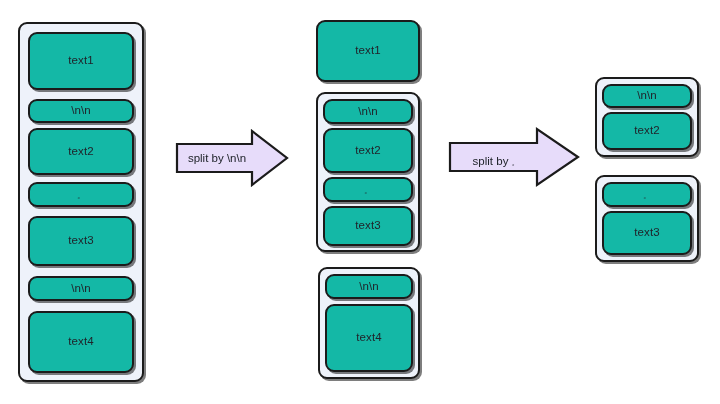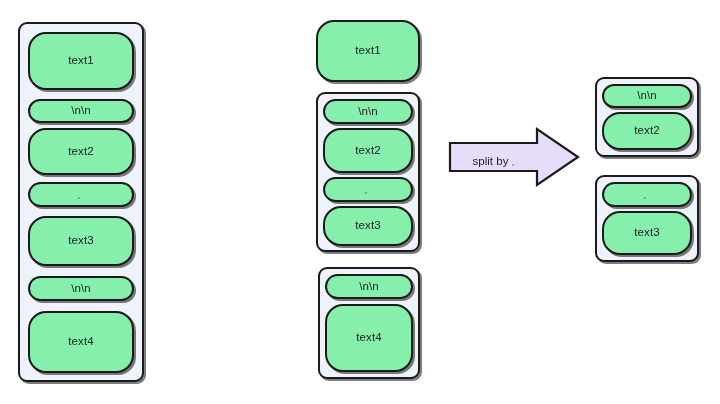--- a/index.html
+++ b/index.html
@@ -28,23 +28,23 @@
     position: absolute;
     background: #eef2fa;
     border: 2.2px solid #1b1b1b;
     border-radius: 9px;
     box-sizing: border-box;
     box-shadow: 2px 2px 0 0 rgba(20,20,20,0.55);
   }
 
   .chunk {
     position: absolute;
-    background: #86efac;
+    background: #14b8a6;
     border: 2.2px solid #1b1b1b;
-    border-radius: 18px;
+    border-radius: 9px;
     box-sizing: border-box;
     display: flex;
     align-items: center;
     justify-content: center;
     box-shadow: 2px 2px 0 0 rgba(20,20,20,0.55);
   }
 
   .chunk-label {
     font-size: 11.5px;
     line-height: 1;
@@ -112,20 +112,28 @@
   </div>
 
   <div class="chunk" style="left:28px; top:276px; width:106px; height:25px;">
     <span class="chunk-label">\n\n</span>
   </div>
 
   <div class="chunk" style="left:28px; top:311px; width:106px; height:62px;">
     <span class="chunk-label">text4</span>
   </div>
 
+  <div class="arrow" style="left:176px; top:130px;">
+    <svg width="112" height="56" viewBox="0 0 112 56" aria-hidden="true">
+      <polygon points="1,14 76,14 76,1 111,28 76,55 76,42 1,42" fill="#e7dcfa" stroke="#1b1b1b" stroke-width="2.2" stroke-linejoin="miter"></polygon>
+    </svg>
+    <div class="arrow-label" style="left:4px; top:0px; width:74px; height:56px;">
+      <span>split by \n\n</span>
+    </div>
+  </div>
 
   <div class="chunk" style="left:316px; top:20px; width:104px; height:62px;">
     <span class="chunk-label">text1</span>
   </div>
 
   <div class="group-box" style="left:316px; top:92px; width:104px; height:160px;"></div>
 
   <div class="chunk" style="left:323px; top:99px; width:90px; height:25px;">
     <span class="chunk-label">\n\n</span>
   </div>

